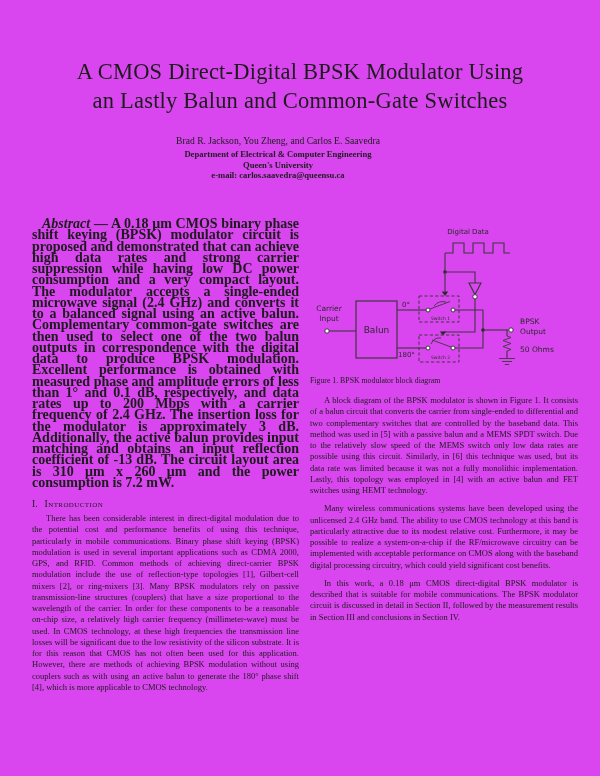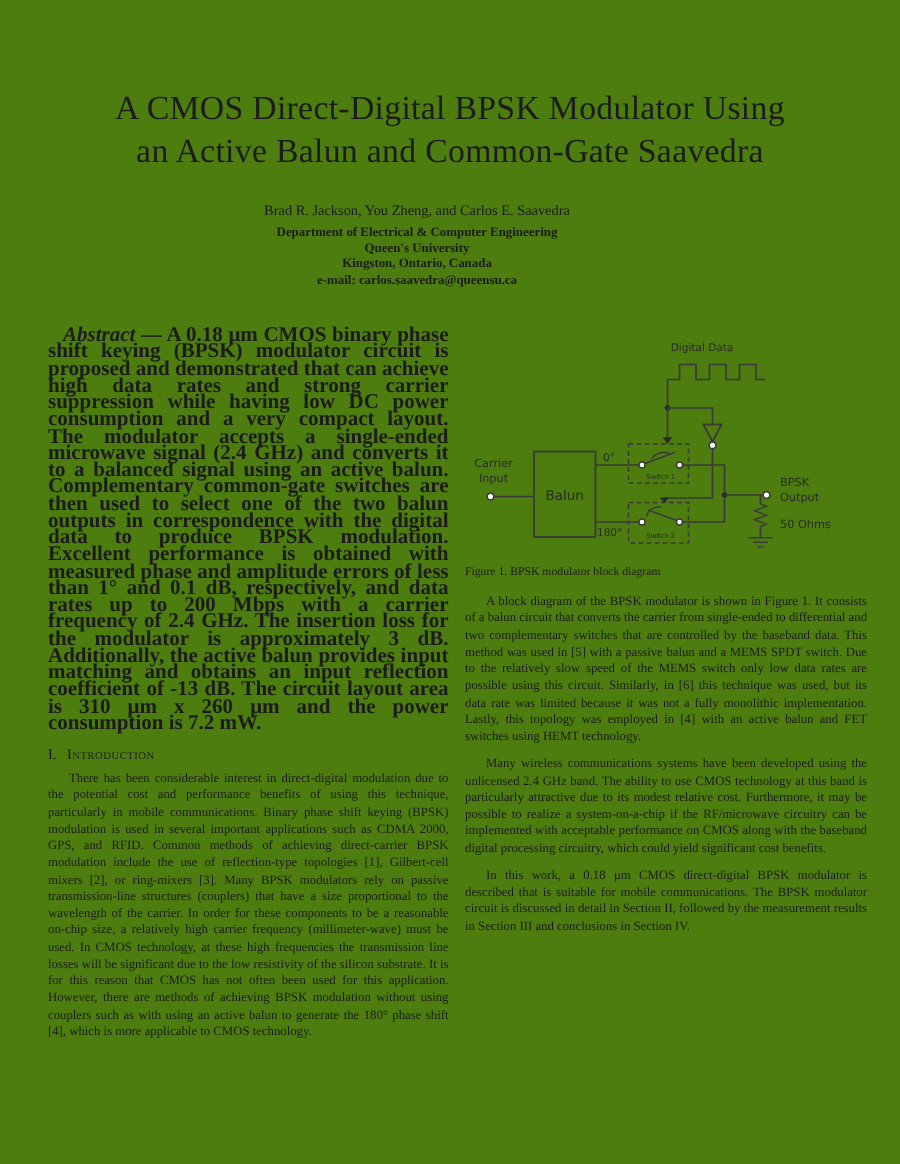--- a/index.html
+++ b/index.html
@@ -1,20 +1,20 @@
 <!DOCTYPE html>
 <html><head>
 <meta charset="utf-8">
 <style>
   html, body { margin: 0; padding: 0; background: #ffffff; }
   #page {
     position: relative;
     width: 600px;
     height: 776px;
-    background: #4d7c0f;
+    background: #d946ef;
     overflow: hidden;
     font-family: "Liberation Serif", serif;
     color: #1c1c1c;
   }
   .title {
     position: absolute;
     top: 57px; left: 0; width: 600px;
     text-align: center;
     font-size: 22.5px;
     line-height: 29px;
@@ -74,28 +74,27 @@
   svg .dash { fill: none; stroke: #3a3a3a; stroke-width: 1; stroke-dasharray: 3.2,2.2; }
   svg .head { fill: #2a2a2a; stroke: none; }
 </style>
 </head>
 <body>
 
 <div id="page">
 
   <div class="title">
     <div>A CMOS Direct-Digital BPSK Modulator Using</div>
-    <div>an Active Balun and Common-Gate Saavedra</div>
+    <div>an Lastly Balun and Common-Gate Switches</div>
   </div>
 
   <div class="head-block">
     <div class="authors">Brad R. Jackson, You Zheng, and Carlos E. Saavedra</div>
     <div class="affil">Department of Electrical &amp; Computer Engineering</div>
     <div class="affil">Queen's University</div>
-    <div class="affil">Kingston, Ontario, Canada</div>
     <div class="affil">e-mail: carlos.saavedra@queensu.ca</div>
   </div>
 
   <div class="col left">
     <p class="abstract"><span class="abs-label">Abstract</span> <span>— A 0.18 μm CMOS binary phase shift keying (BPSK) modulator circuit is proposed and demonstrated that can achieve high data rates and strong carrier suppression while having low DC power consumption and a very compact layout.  The modulator accepts a single-ended microwave signal (2.4 GHz) and converts it to a balanced signal using an active balun. Complementary common-gate switches are then used to select one of the two balun outputs in correspondence with the digital data to produce BPSK modulation.  Excellent performance is obtained with measured phase and amplitude errors of less than 1° and 0.1 dB, respectively, and data rates up to 200 Mbps with a carrier frequency of 2.4 GHz.  The insertion loss for the modulator is approximately 3 dB.  Additionally, the active balun provides input matching and obtains an input reflection coefficient of -13 dB.  The circuit layout area is 310 μm x 260 μm and the power consumption is 7.2 mW.</span></p>
     <div class="sec-heading"><span>I.</span><span class="sc">Introduction</span></div>
     <p class="para">There has been considerable interest in direct-digital modulation due to the potential cost and performance benefits of using this technique, particularly in mobile communications.  Binary phase shift keying (BPSK) modulation is used in several important applications such as CDMA 2000, GPS, and RFID.  Common methods of achieving direct-carrier BPSK modulation include the use of reflection-type topologies [1], Gilbert-cell mixers [2], or ring-mixers [3].  Many BPSK modulators rely on passive transmission-line structures (couplers) that have a size proportional to the wavelength of the carrier.  In order for these components to be a reasonable on-chip size, a relatively high carrier frequency (millimeter-wave) must be used.  In CMOS technology, at these high frequencies the transmission line losses will be significant due to the low resistivity of the silicon substrate.  It is for this reason that CMOS has not often been used for this application.  However, there are methods of achieving BPSK modulation without using couplers such as with using an active balun to generate the 180° phase shift [4], which is more applicable to CMOS technology.</p>
   </div>
 
   <div class="col right">

